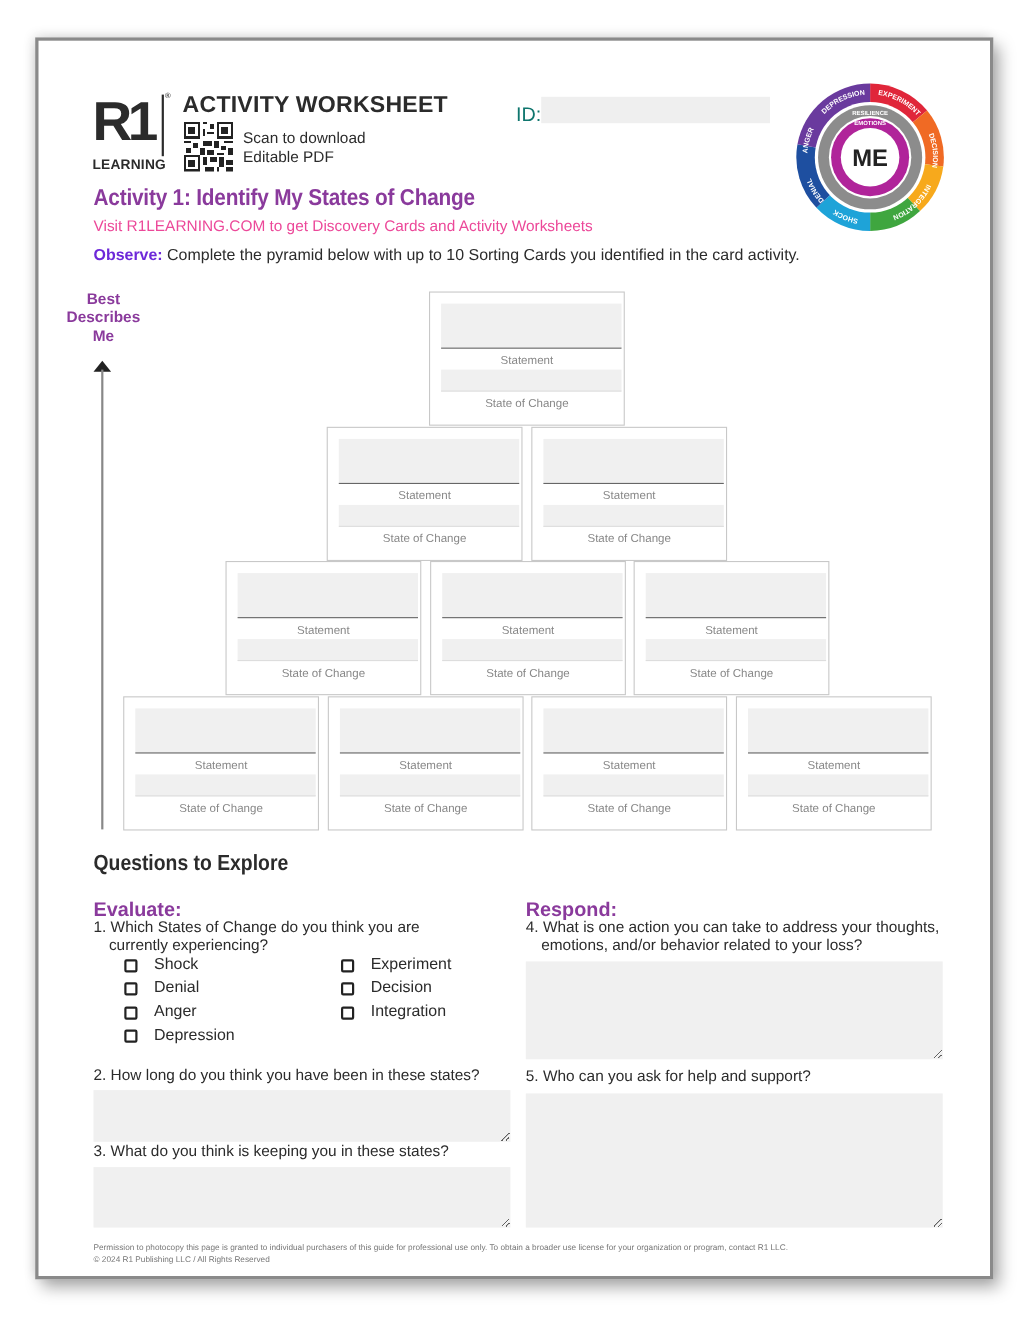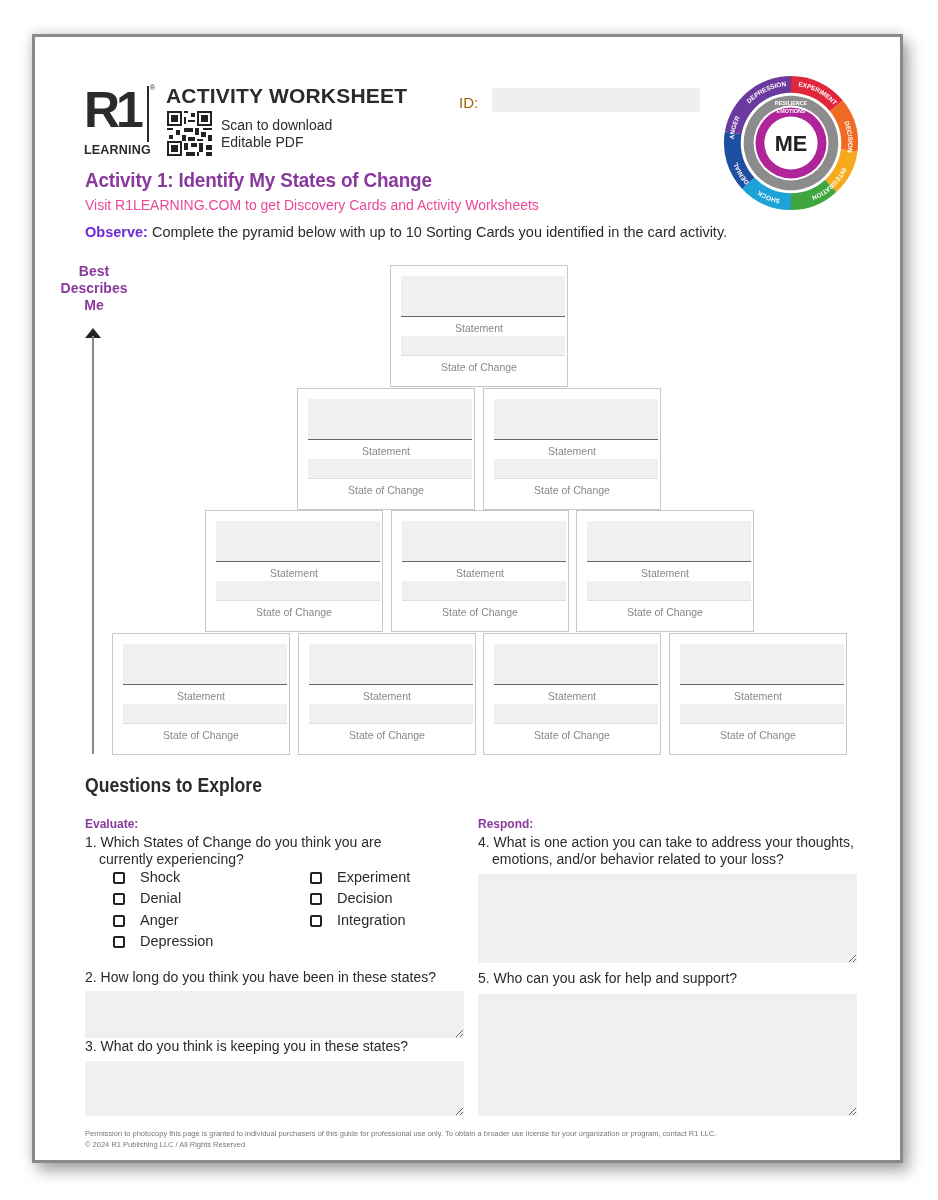--- a/index.html
+++ b/index.html
@@ -17,41 +17,41 @@
   
   .logo { left:84px; top:86px; width:70px; height:72px; }
   .logo .r1 { position:absolute; left:0; top:0; font-family:"Liberation Sans", sans-serif; font-weight:900; font-size:50px; line-height:48px; letter-spacing:-4px; color:#2b2b2b; }
   .logo .learn { position:absolute; left:0; top:57px; font-weight:700; font-size:12.5px; color:#2b2b2b; letter-spacing:0.2px; }
   .logo-bar { left:147px; top:86px; width:2px; height:56px; background:#2b2b2b; }
   .logo-reg { left:150px; top:84px; font-size:7px; color:#2b2b2b; }
   .title { left:166px; top:84px; font-weight:700; font-size:21px; color:#2b2b2b; letter-spacing:0.2px; }
   .qr { left:167px; top:111px; width:45px; height:45px; }
   .scan1 { left:221px; top:117px; font-size:14px; color:#2b2b2b; }
   .scan2 { left:221px; top:134px; font-size:14px; color:#2b2b2b; }
-  .id-label { left:459px; top:94px; font-size:15px; color:#a16207; }
+  .id-label { left:469px; top:94px; font-size:18px; color:#0f766e; }
   .id-field { left:492px; top:88px; width:204px; height:22px; background:#efefef; border:none; }
   .wheel { left:722px; top:74px; width:138px; height:138px; }
   .activity-title { left:85px; top:168px; font-weight:700; font-size:21px; color:#8a3a9c; transform:scaleX(0.9); transform-origin:left; letter-spacing:-0.2px; }
   .visit { left:85px; top:197px; font-size:14px; color:#ec4899; }
   .observe { left:85px; top:224px; font-size:14.5px; color:#2b2b2b; }
   .purple { color:#6d28d9; font-weight:700; }
 
   .best { left:55px; top:263px; width:78px; text-align:center; font-weight:700; font-size:14px; line-height:17px; color:#8a3a9c; }
   .arrow-line { left:92px; top:336px; width:2px; height:418px; background:#888; }
   .arrow-head { left:85px; top:328px; width:0; height:0; border-left:8px solid transparent; border-right:8px solid transparent; border-bottom:10px solid #222; }
 
   
   .card { position:absolute; width:178px; height:122px; border:1px solid #c8c8c8; box-sizing:border-box; background:#fff;padding-left:32px; }
   .card .stmt-box { position:absolute; left:10px; top:10px; width:164px; height:40px; background:#f0f0f0; border-bottom:1.5px solid #666; }
   .card .stmt-label { position:absolute; left:0; top:56px; width:100%; text-align:center; font-size:10.5px; color:#888; }
   .card .soc-box { position:absolute; left:10px; top:70px; width:164px; height:19px; background:#f0f0f0; border-bottom:1px solid #ddd; }
   .card .soc-label { position:absolute; left:0; top:95px; width:100%; text-align:center; font-size:10.5px; color:#888; }
 
   .q-heading { left:85px; top:774px; font-weight:700; font-size:20px; color:#2b2b2b; transform:scaleX(0.88); transform-origin:left; }
-  .section-label { font-weight:700; font-size:12px; color:#8a3a9c; }
+  .section-label { font-weight:700; font-size:18px; color:#8a3a9c; }
   .q-text { font-size:14px; color:#2b2b2b; line-height:17px; }
   .cb { position:absolute; width:12px; height:12px; border:2px solid #222; border-radius:2px; box-sizing:border-box; }
   .cb-label { position:absolute; font-size:14.5px; color:#2b2b2b; }
   .answer { position:absolute; background:#f0f0f0; border:none; }
   .footer { left:85px; font-size:7.5px; color:#777; }
 </style>
 </head>
 <body>
 
 <div class="page"></div>

